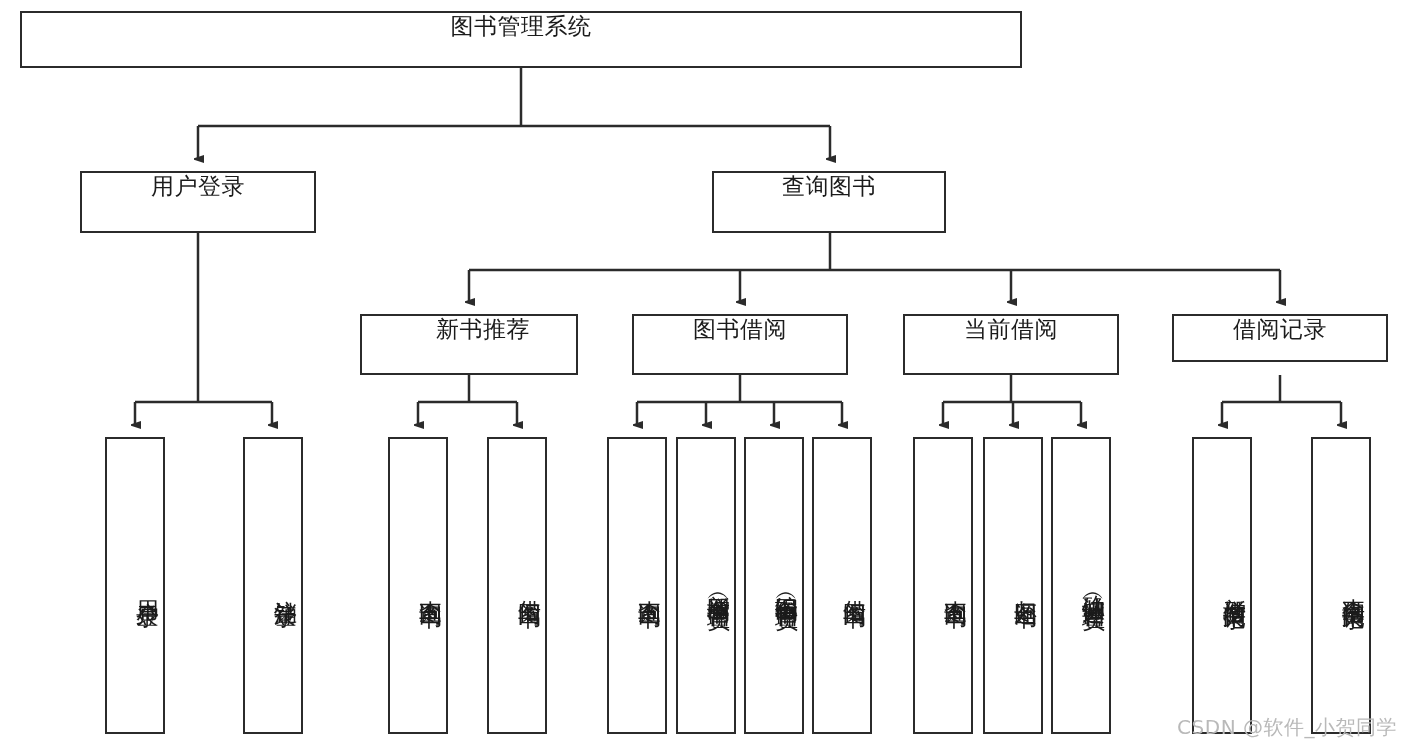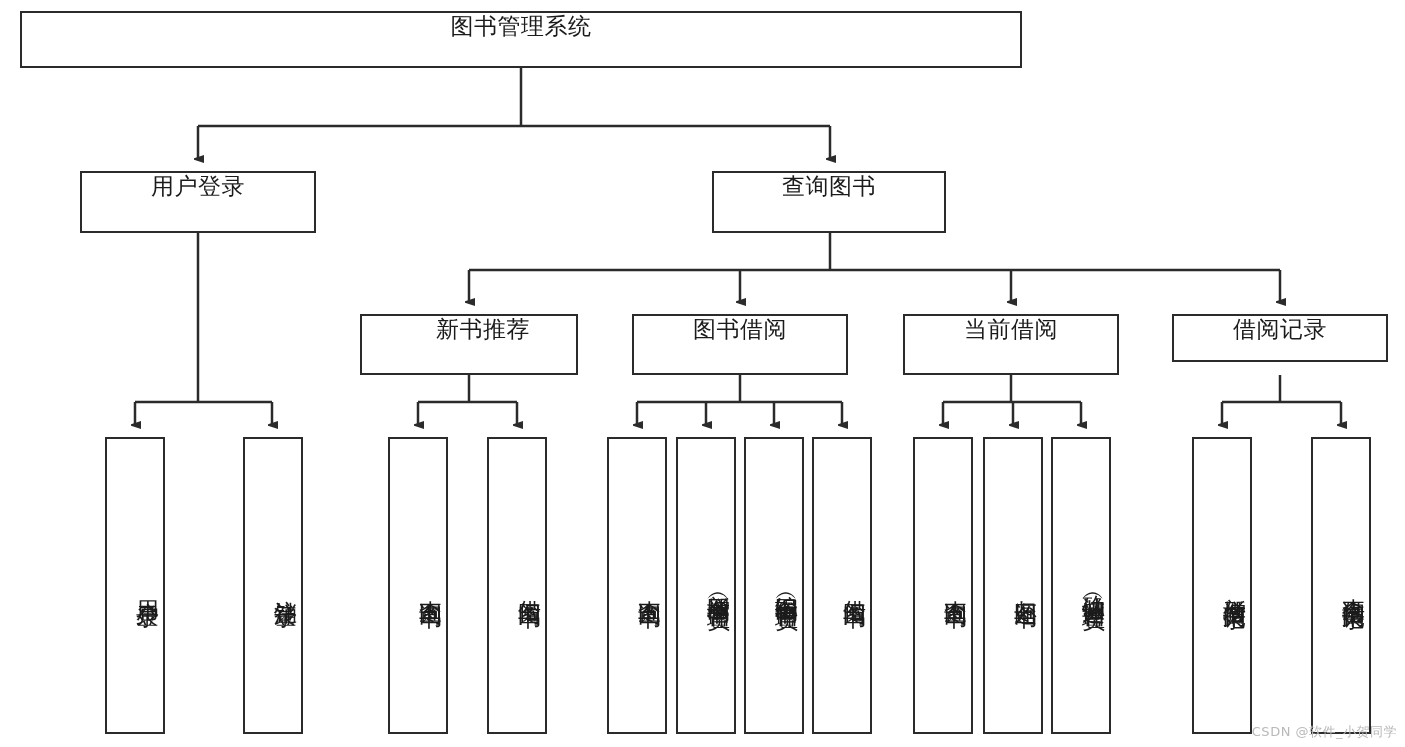--- a/index.html
+++ b/index.html
@@ -52,21 +52,21 @@
   }
   .node.vert .vlabel {
     writing-mode: vertical-rl;
     text-orientation: upright;
     white-space: nowrap;
   }
   .watermark {
     position: absolute;
     right: 8px;
     bottom: 6px;
-    font-size: 13px;
+    font-size: 20px;
     color: #b9b9b9;
     letter-spacing: 0.5px;
     white-space: nowrap;
     font-family: "DejaVu Sans", "Liberation Sans", sans-serif;
   }
 </style>
 </head>
 <body>
 
 <div id="canvas">

